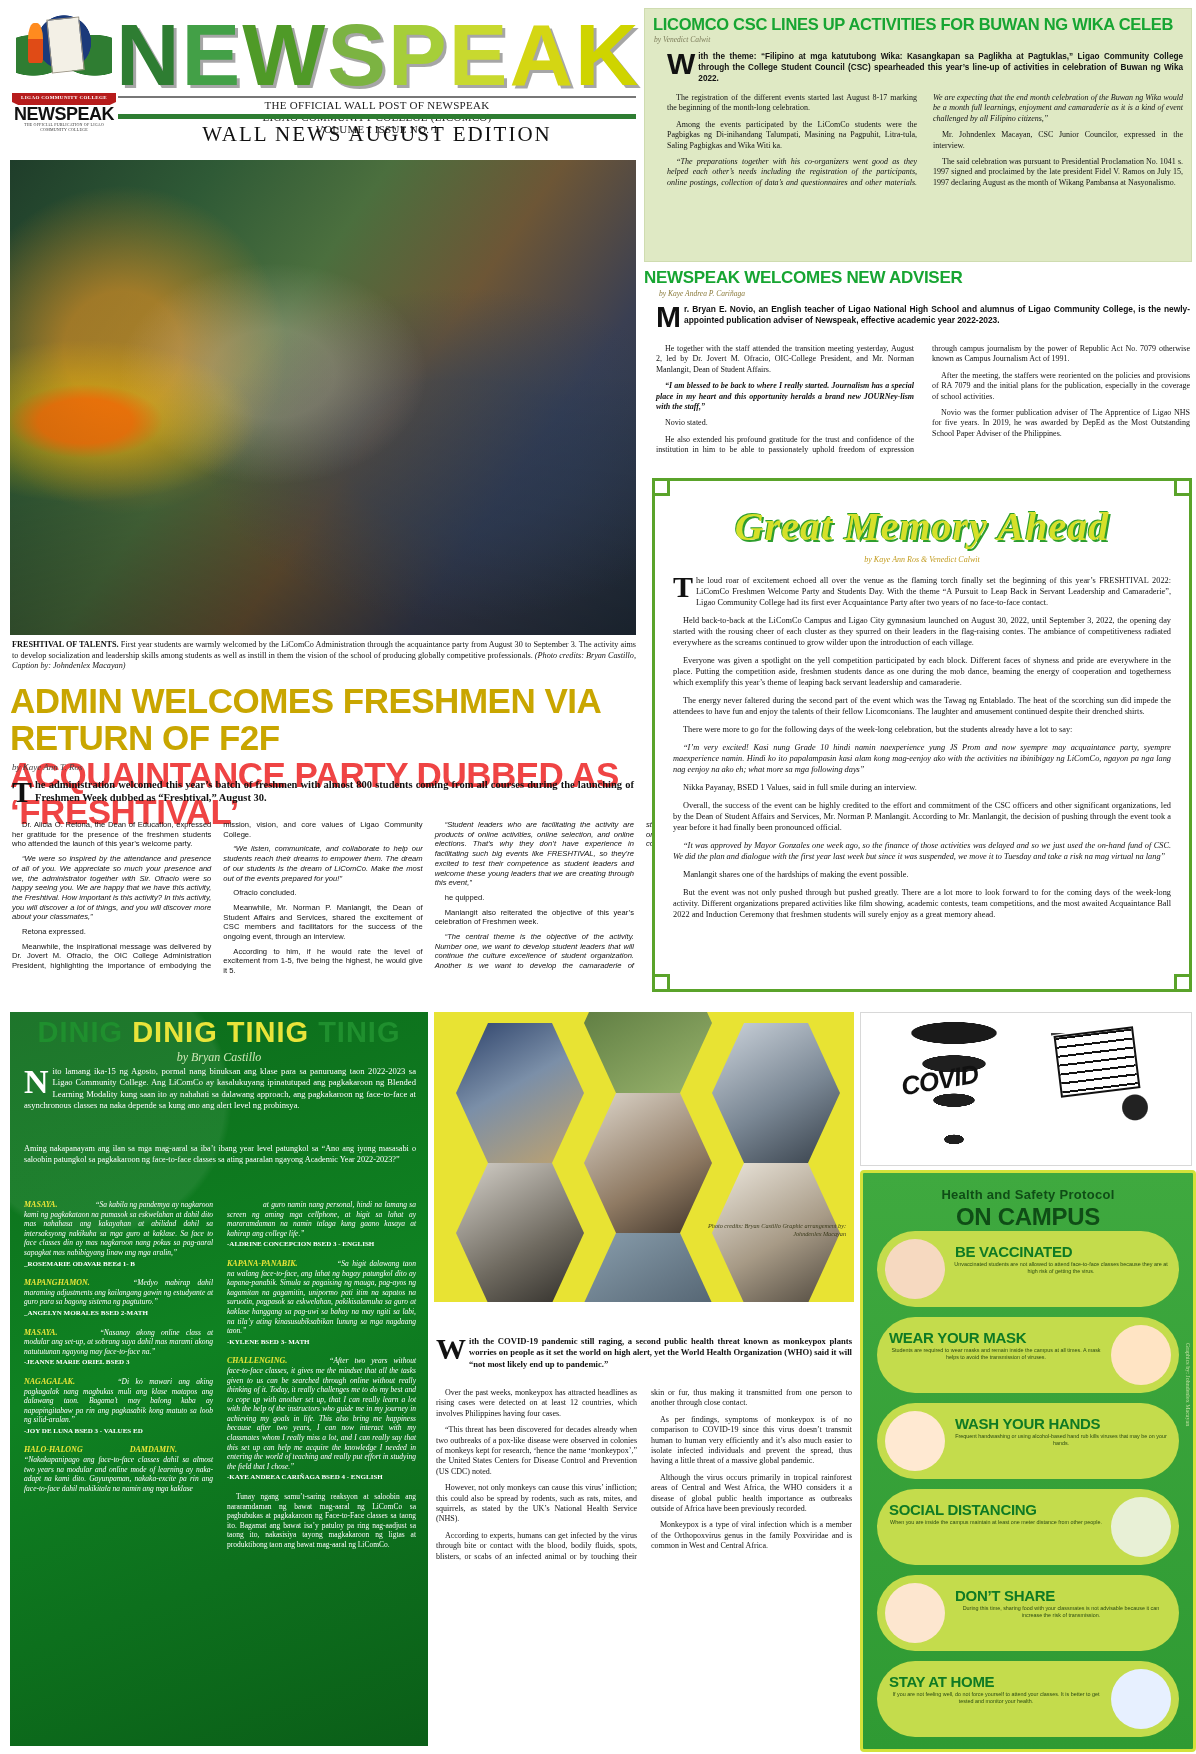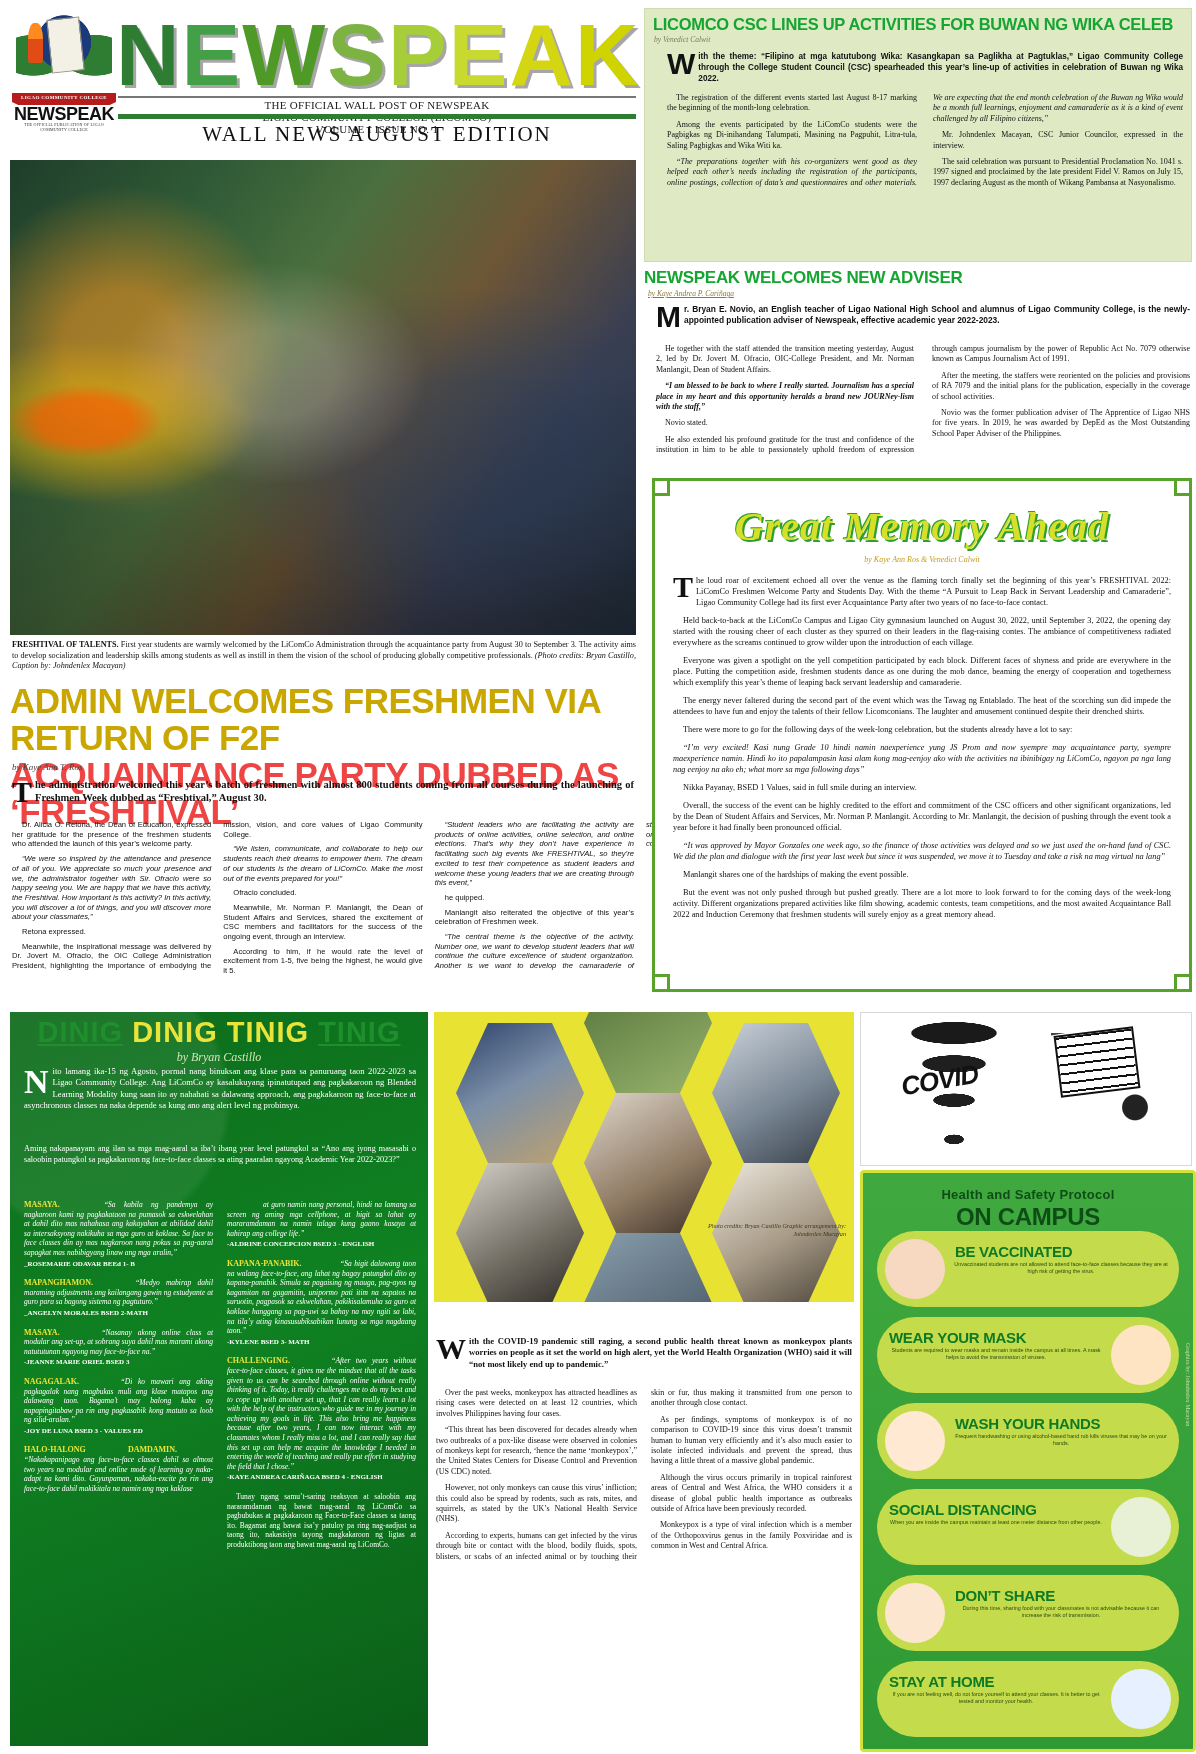--- a/index.html
+++ b/index.html
@@ -158,22 +158,22 @@
   .art1 .body p.it{font-style:italic;}
 
   
   .art2{position:absolute;left:644px;top:268px;width:546px;height:200px;}
   .art2 .hl{
     position:absolute;left:0;top:0;
     font-family:"Liberation Sans",sans-serif;font-weight:bold;
     font-size:17px;color:#17a532;letter-spacing:-.3px;
   }
   .art2 .by{
-    position:absolute;left:4px;top:21px;
-    font-family:"Liberation Serif",serif;font-style:italic;font-size:7.5px;color:#8a7a3a;text-decoration:underline;
+    position:absolute;left:15px;top:21px;
+    font-family:"Liberation Serif",serif;font-style:italic;font-size:7.5px;color:#8a7a3a;
   }
   .art2 .intro{
     position:absolute;left:12px;top:36px;width:534px;
     font-family:"Liberation Sans",sans-serif;font-weight:bold;
     font-size:8.4px;line-height:11px;text-align:justify;
   }
   .art2 .intro .drop{float:left;font-size:30px;line-height:25px;font-weight:bold;padding-right:3px;}
   .art2 .body{
     position:absolute;left:12px;top:76px;width:534px;height:120px;
     column-count:2;column-gap:18px;
@@ -218,21 +218,21 @@
     background-image:
       radial-gradient(circle at 20% 12%,rgba(255,255,255,.07) 0 18%,rgba(0,0,0,0) 19%),
       linear-gradient(160deg,#0d6b1b 0%,#0f8222 45%,#0b5e18 100%);
     overflow:hidden;
   }
   .dinig .hdr{
     position:absolute;left:0;top:4px;width:418px;text-align:center;
     font-family:"Liberation Sans",sans-serif;font-weight:bold;font-size:29px;
     letter-spacing:1px;white-space:nowrap;
   }
-  .dinig .hdr .ghost{color:#1f8f2e;text-decoration:underline;}
+  .dinig .hdr .ghost{color:#1f8f2e;}
   .dinig .hdr .main{color:#e9e43a;}
   .dinig .hdrby{
     position:absolute;left:0;top:38px;width:418px;text-align:center;
     font-family:Liberation Serif, serif;font-style:italic;font-size:12px;color:#cfe7b6;
   }
   .dinig .lead{
     position:absolute;left:14px;top:54px;width:392px;
     font-family:"Liberation Serif",serif;font-size:8.6px;line-height:11.4px;
     color:#fff;text-align:justify;font-weight:normal;
   }
@@ -243,21 +243,21 @@
     position:absolute;left:14px;top:132px;width:392px;
     font-family:"Liberation Serif",serif;font-size:8.2px;line-height:10.6px;
     color:#fff;text-align:justify;
   }
   .dinig .quotes{
     position:absolute;left:14px;top:188px;width:392px;height:540px;
     column-count:2;column-gap:14px;
     font-family:"Liberation Serif",serif;font-size:7.5px;line-height:9.6px;color:#fff;text-align:justify;
   }
   .dinig .quotes .q{margin:0 0 9px 0;break-inside:avoid;}
-  .dinig .quotes .q .lbl{font-weight:bold;color:#e9e43a;font-size:8px;}
+  .dinig .quotes .q .lbl{font-weight:bold;color:#e9e43a;font-size:8px;font-style:italic;}
   .dinig .quotes .q .txt{font-style:italic;margin-left:36px;}
   .dinig .quotes .q .src{display:block;margin-top:2px;font-weight:bold;font-size:7px;}
   .dinig .quotes .plain{margin:0 0 9px 0;break-inside:avoid;text-indent:9px;}
 
   
   .hex{
     position:absolute;left:434px;top:1012px;width:420px;height:290px;
     background:#e8e333;overflow:hidden;
   }
   .hexcell{position:absolute;background:#444;clip-path:polygon(25% 2%,75% 2%,100% 50%,75% 98%,25% 98%,0 50%);}

